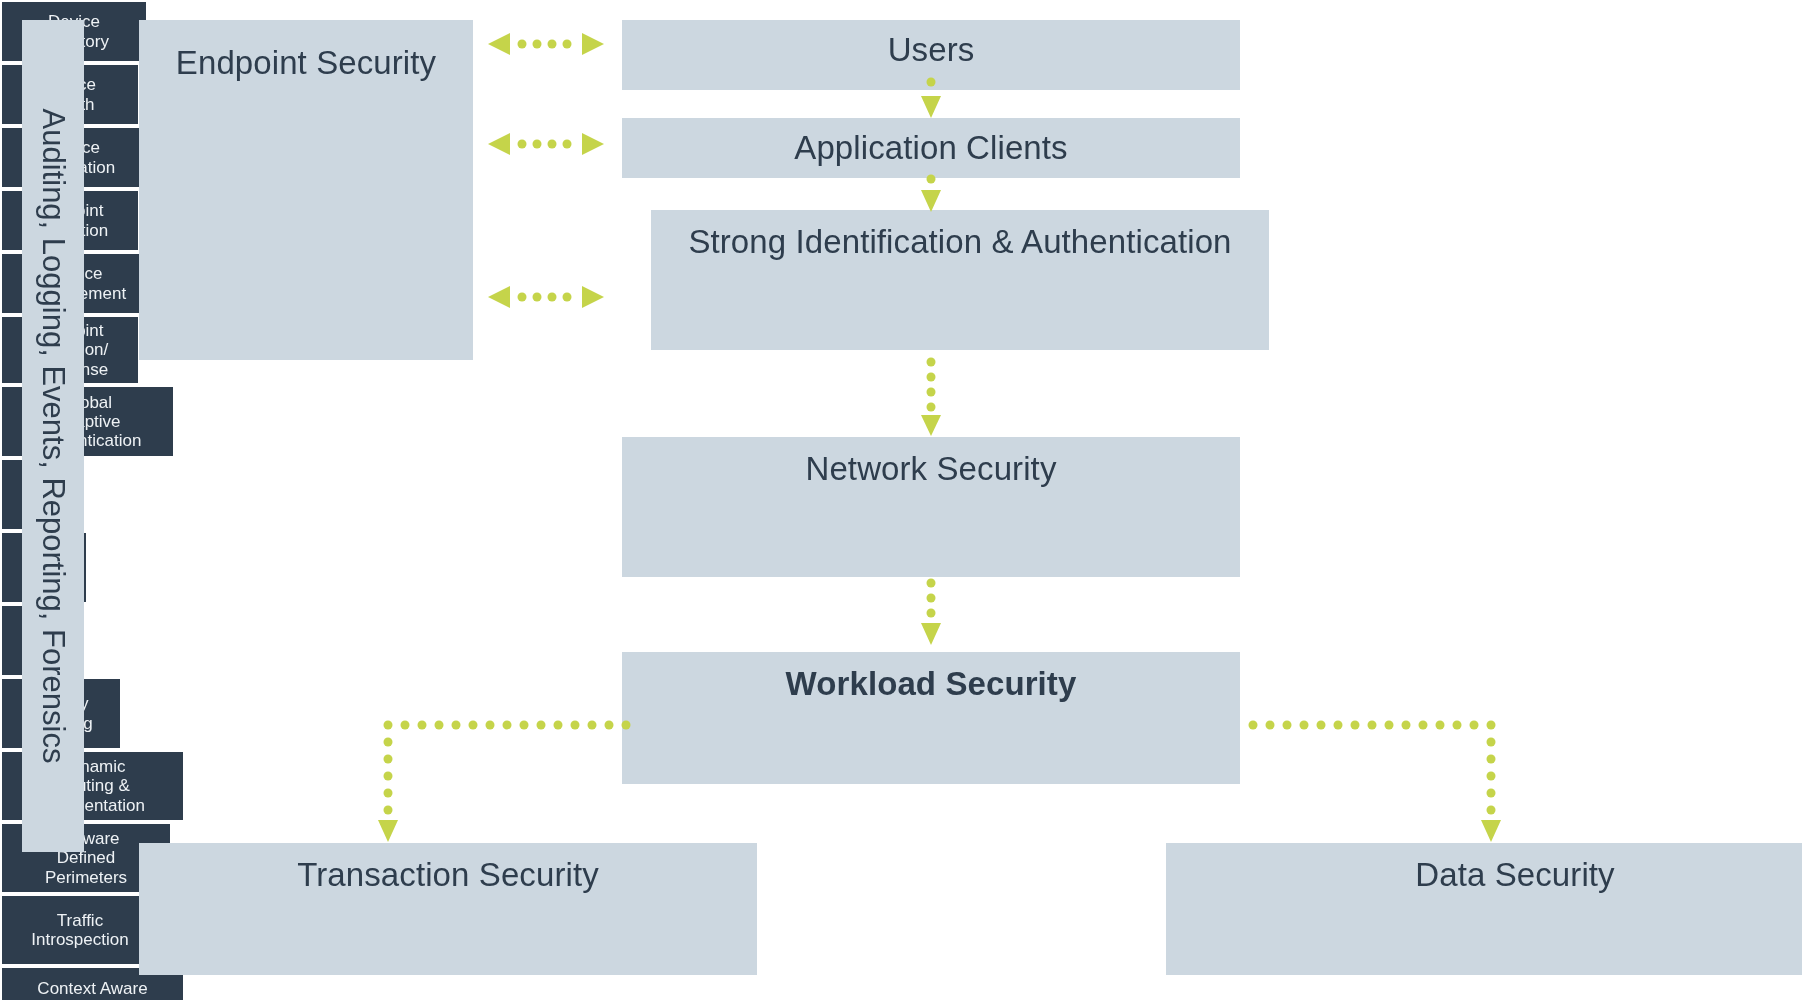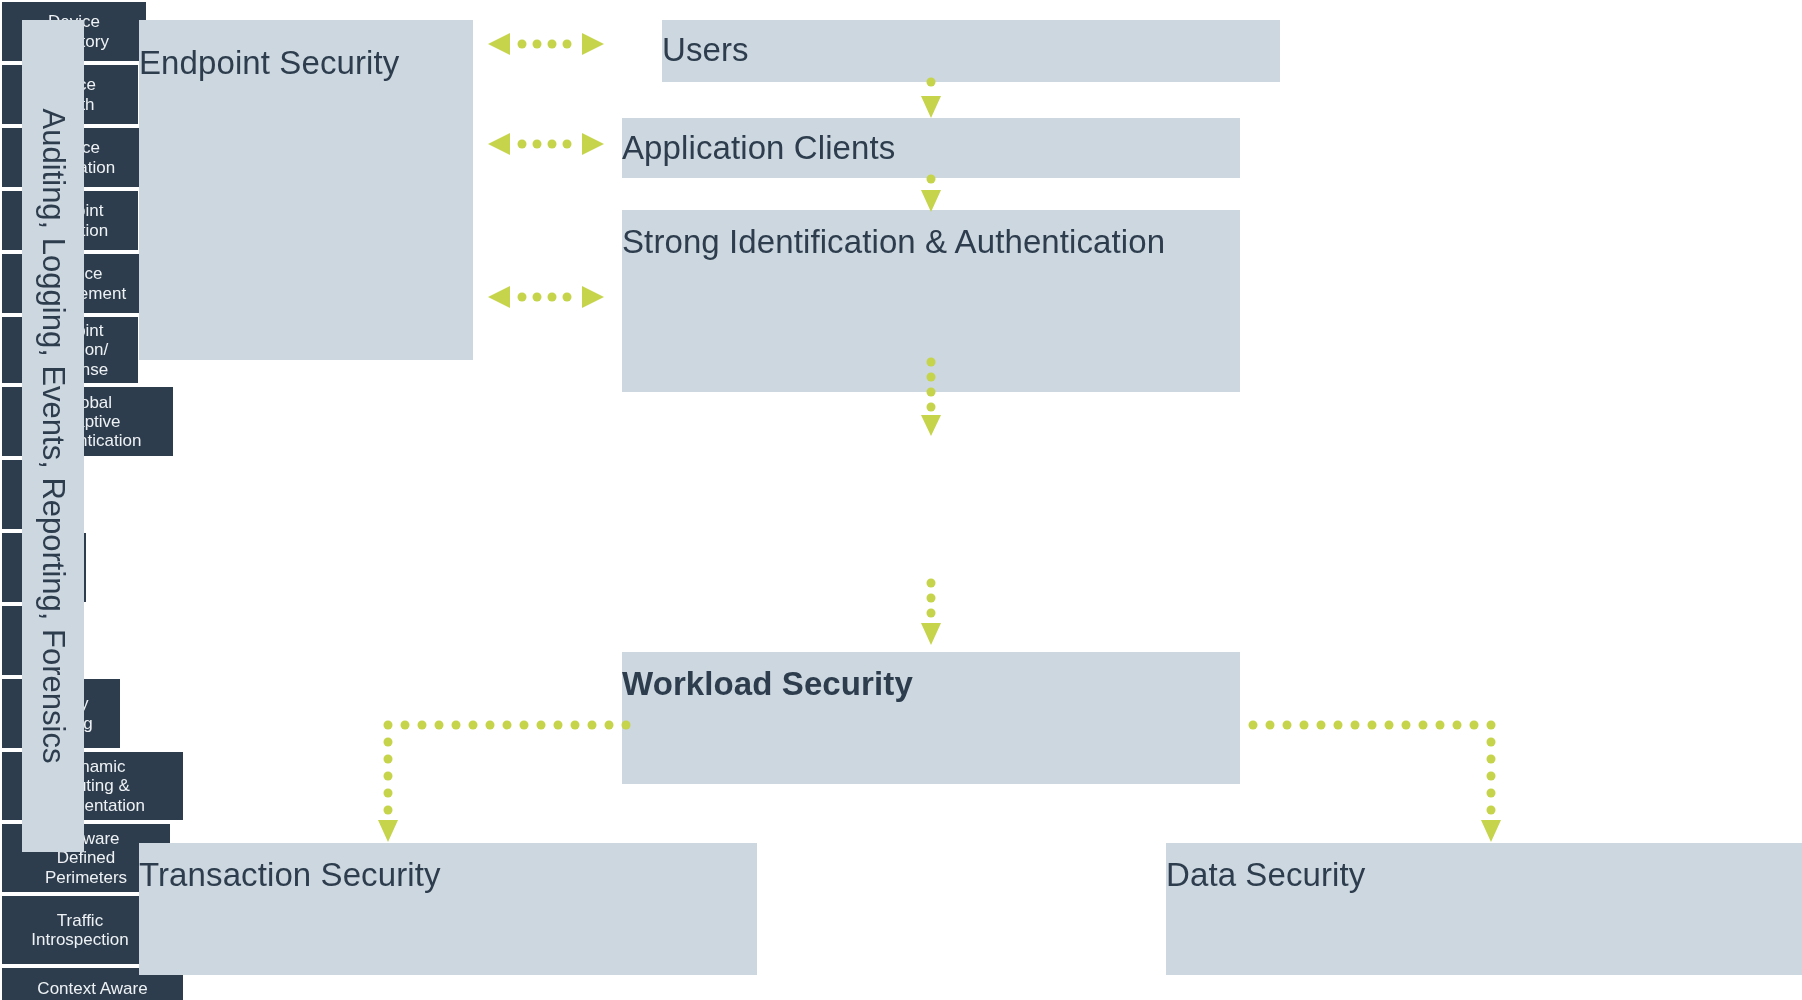--- a/index.html
+++ b/index.html
@@ -11,20 +11,21 @@
   }
   .stage{position:relative;width:1802px;height:1000px;}
 
   
   .panel{
     position:absolute;
     background:#ccd7e0;
     box-sizing:border-box;
   }
   .panel-title{
+    text-align:center;
     color:#2e3d4d;
     font-weight:400;
     letter-spacing:.1px;
     white-space:nowrap;
   }
   .title-xl{font-size:33px;line-height:1;}
   .chip{
     background:#2e3d4d;
     border:2px solid #ffffff;
     box-sizing:border-box;
@@ -79,40 +80,43 @@
   <div class="chip" style="left:155px;top:179px;width:148px;height:63px;">Device
 Reputation</div>
   <div class="chip" style="left:320px;top:179px;width:140px;height:63px;">Endpoint
 Protection</div>
   <div class="chip" style="left:155px;top:268px;width:153px;height:63px;">Device
 Management</div>
   <div class="chip" style="left:320px;top:265px;width:140px;height:70px;">Endpoint
 Detection/
 Response</div>
 
-  <div class="panel" style="left:622px;top:20px;width:618px;height:62px;margin-left:40px;">
+  <div class="panel" style="left:622px;top:20px;width:618px;height:70px;">
     <div class="panel-title title-xl" style="position:absolute;left:0;top:13px;width:100%;">Users</div>
   </div>
 
   <div class="panel" style="left:622px;top:118px;width:618px;height:60px;">
     <div class="panel-title title-xl" style="position:absolute;left:0;top:13px;width:100%;">Application Clients</div>
   </div>
 
-  <div class="panel" style="left:622px;top:210px;width:618px;height:182px;">
+  <div class="panel" style="left:651px;top:210px;width:618px;height:140px;">
     <div class="panel-title title-xl" style="position:absolute;left:0;top:15px;width:100%;">Strong Identification &amp; Authentication</div>
   </div>
   <div class="chip" style="left:641px;top:264px;width:175px;height:73px;">Global
 Adaptive
 Authentication</div>
   <div class="chip" style="left:823px;top:264px;width:85px;height:73px;">MFA</div>
   <div class="chip" style="left:915px;top:264px;width:88px;height:73px;">PAM</div>
   <div class="chip" style="left:1010px;top:264px;width:83px;height:73px;">IGA</div>
   <div class="chip" style="left:1102px;top:264px;width:122px;height:73px;">Identity
 Proofing</div>
 
+  <div class="panel" style="left:622px;top:437px;width:618px;height:140px;">
+    <div class="panel-title title-xl" style="position:absolute;left:0;top:15px;width:100%;">Network Security</div>
+  </div>
   <div class="chip" style="left:634px;top:492px;width:185px;height:72px;">Dynamic
 Routing &amp;
 Segmentation</div>
   <div class="chip" style="left:855px;top:492px;width:172px;height:72px;">Software
 Defined
 Perimeters</div>
   <div class="chip" style="left:1064px;top:492px;width:160px;height:72px;">Traffic
 Introspection</div>
 
   <div class="panel" style="left:622px;top:652px;width:618px;height:132px;">

